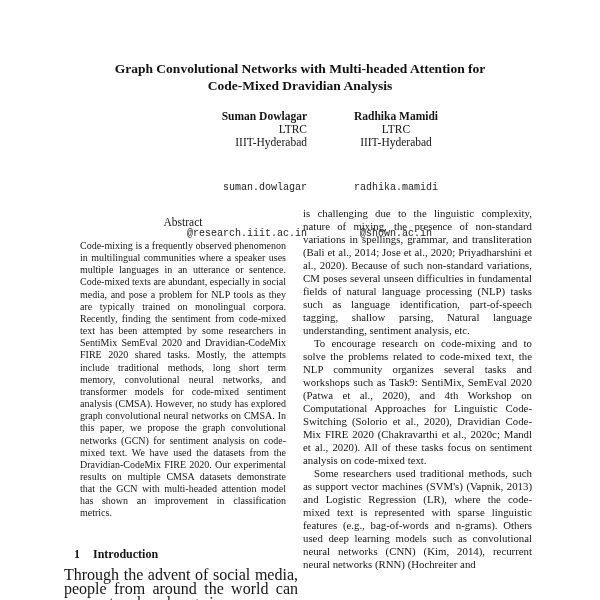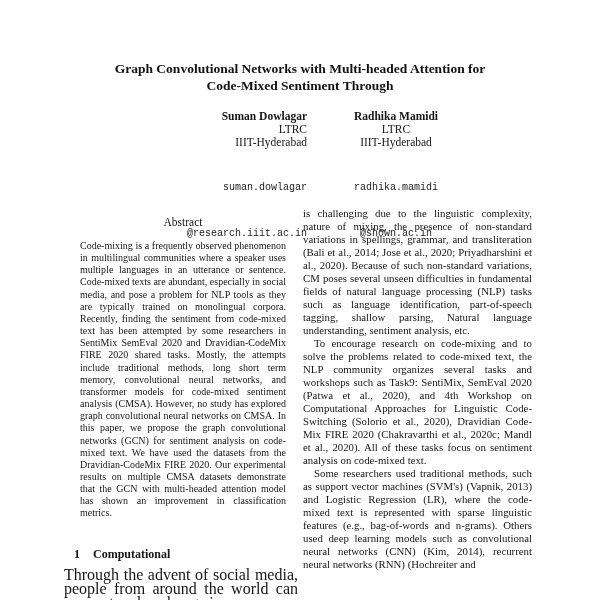--- a/index.html
+++ b/index.html
@@ -50,21 +50,21 @@
   }
   .col-right p + p { text-indent:11px; }
 </style>
 </head>
 <body>
 
 <div class="page">
 
   <div class="paper-title">
     <div>Graph Convolutional Networks with Multi-headed Attention for</div>
-    <div>Code-Mixed Sentiment Through</div>
+    <div>Code-Mixed Dravidian Analysis</div>
   </div>
 
   <div class="author author-1">
     <div class="author-name">Suman Dowlagar</div>
     <div class="author-affil">LTRC</div>
     <div class="author-affil">IIIT-Hyderabad</div>
     <div class="author-email">suman.dowlagar</div>
     <div class="author-email">@research.iiit.ac.in</div>
   </div>
 
@@ -74,21 +74,21 @@
     <div class="author-affil">IIIT-Hyderabad</div>
     <div class="author-email">radhika.mamidi</div>
     <div class="author-email">@shown.ac.in</div>
   </div>
 
   <div class="col-left">
     <div class="abstract-heading">Abstract</div>
     <div class="abstract-text">Code-mixing is a frequently observed phenomenon in multilingual communities where a speaker uses multiple languages in an utterance or sentence. Code-mixed texts are abundant, especially in social media, and pose a problem for NLP tools as they are typically trained on monolingual corpora. Recently, finding the sentiment from code-mixed text has been attempted by some researchers in SentiMix SemEval 2020 and Dravidian-CodeMix FIRE 2020 shared tasks. Mostly, the attempts include traditional methods, long short term memory, convolutional neural networks, and transformer models for code-mixed sentiment analysis (CMSA). However, no study has explored graph convolutional neural networks on CMSA. In this paper, we propose the graph convolutional networks (GCN) for sentiment analysis on code-mixed text. We have used the datasets from the Dravidian-CodeMix FIRE 2020. Our experimental results on multiple CMSA datasets demonstrate that the GCN with multi-headed attention model has shown an improvement in classification metrics.</div>
     <div class="section-heading">
       <span>1</span>
-      <span>Computational</span>
+      <span>Introduction</span>
     </div>
     <div class="intro-par">Through the advent of social media, people from around the world can connect and exchange in-</div>
   </div>
 
   <div class="col-right">
     <p>is challenging due to the linguistic complexity, nature of mixing, the presence of non-standard variations in spellings, grammar, and transliteration (Bali et al., 2014; Jose et al., 2020; Priyadharshini et al., 2020). Because of such non-standard variations, CM poses several unseen difficulties in fundamental fields of natural language processing (NLP) tasks such as language identification, part-of-speech tagging, shallow parsing, Natural language understanding, sentiment analysis, etc.</p>
     <p>To encourage research on code-mixing and to solve the problems related to code-mixed text, the NLP community organizes several tasks and workshops such as Task9: SentiMix, SemEval 2020 (Patwa et al., 2020), and 4th Workshop on Computational Approaches for Linguistic Code-Switching (Solorio et al., 2020), Dravidian Code-Mix FIRE 2020 (Chakravarthi et al., 2020c; Mandl et al., 2020). All of these tasks focus on sentiment analysis on code-mixed text.</p>
     <p>Some researchers used traditional methods, such as support vector machines (SVM's) (Vapnik, 2013) and Logistic Regression (LR), where the code-mixed text is represented with sparse linguistic features (e.g., bag-of-words and n-grams). Others used deep learning models such as convolutional neural networks (CNN) (Kim, 2014), recurrent neural networks (RNN) (Hochreiter and</p>
   </div>
 

